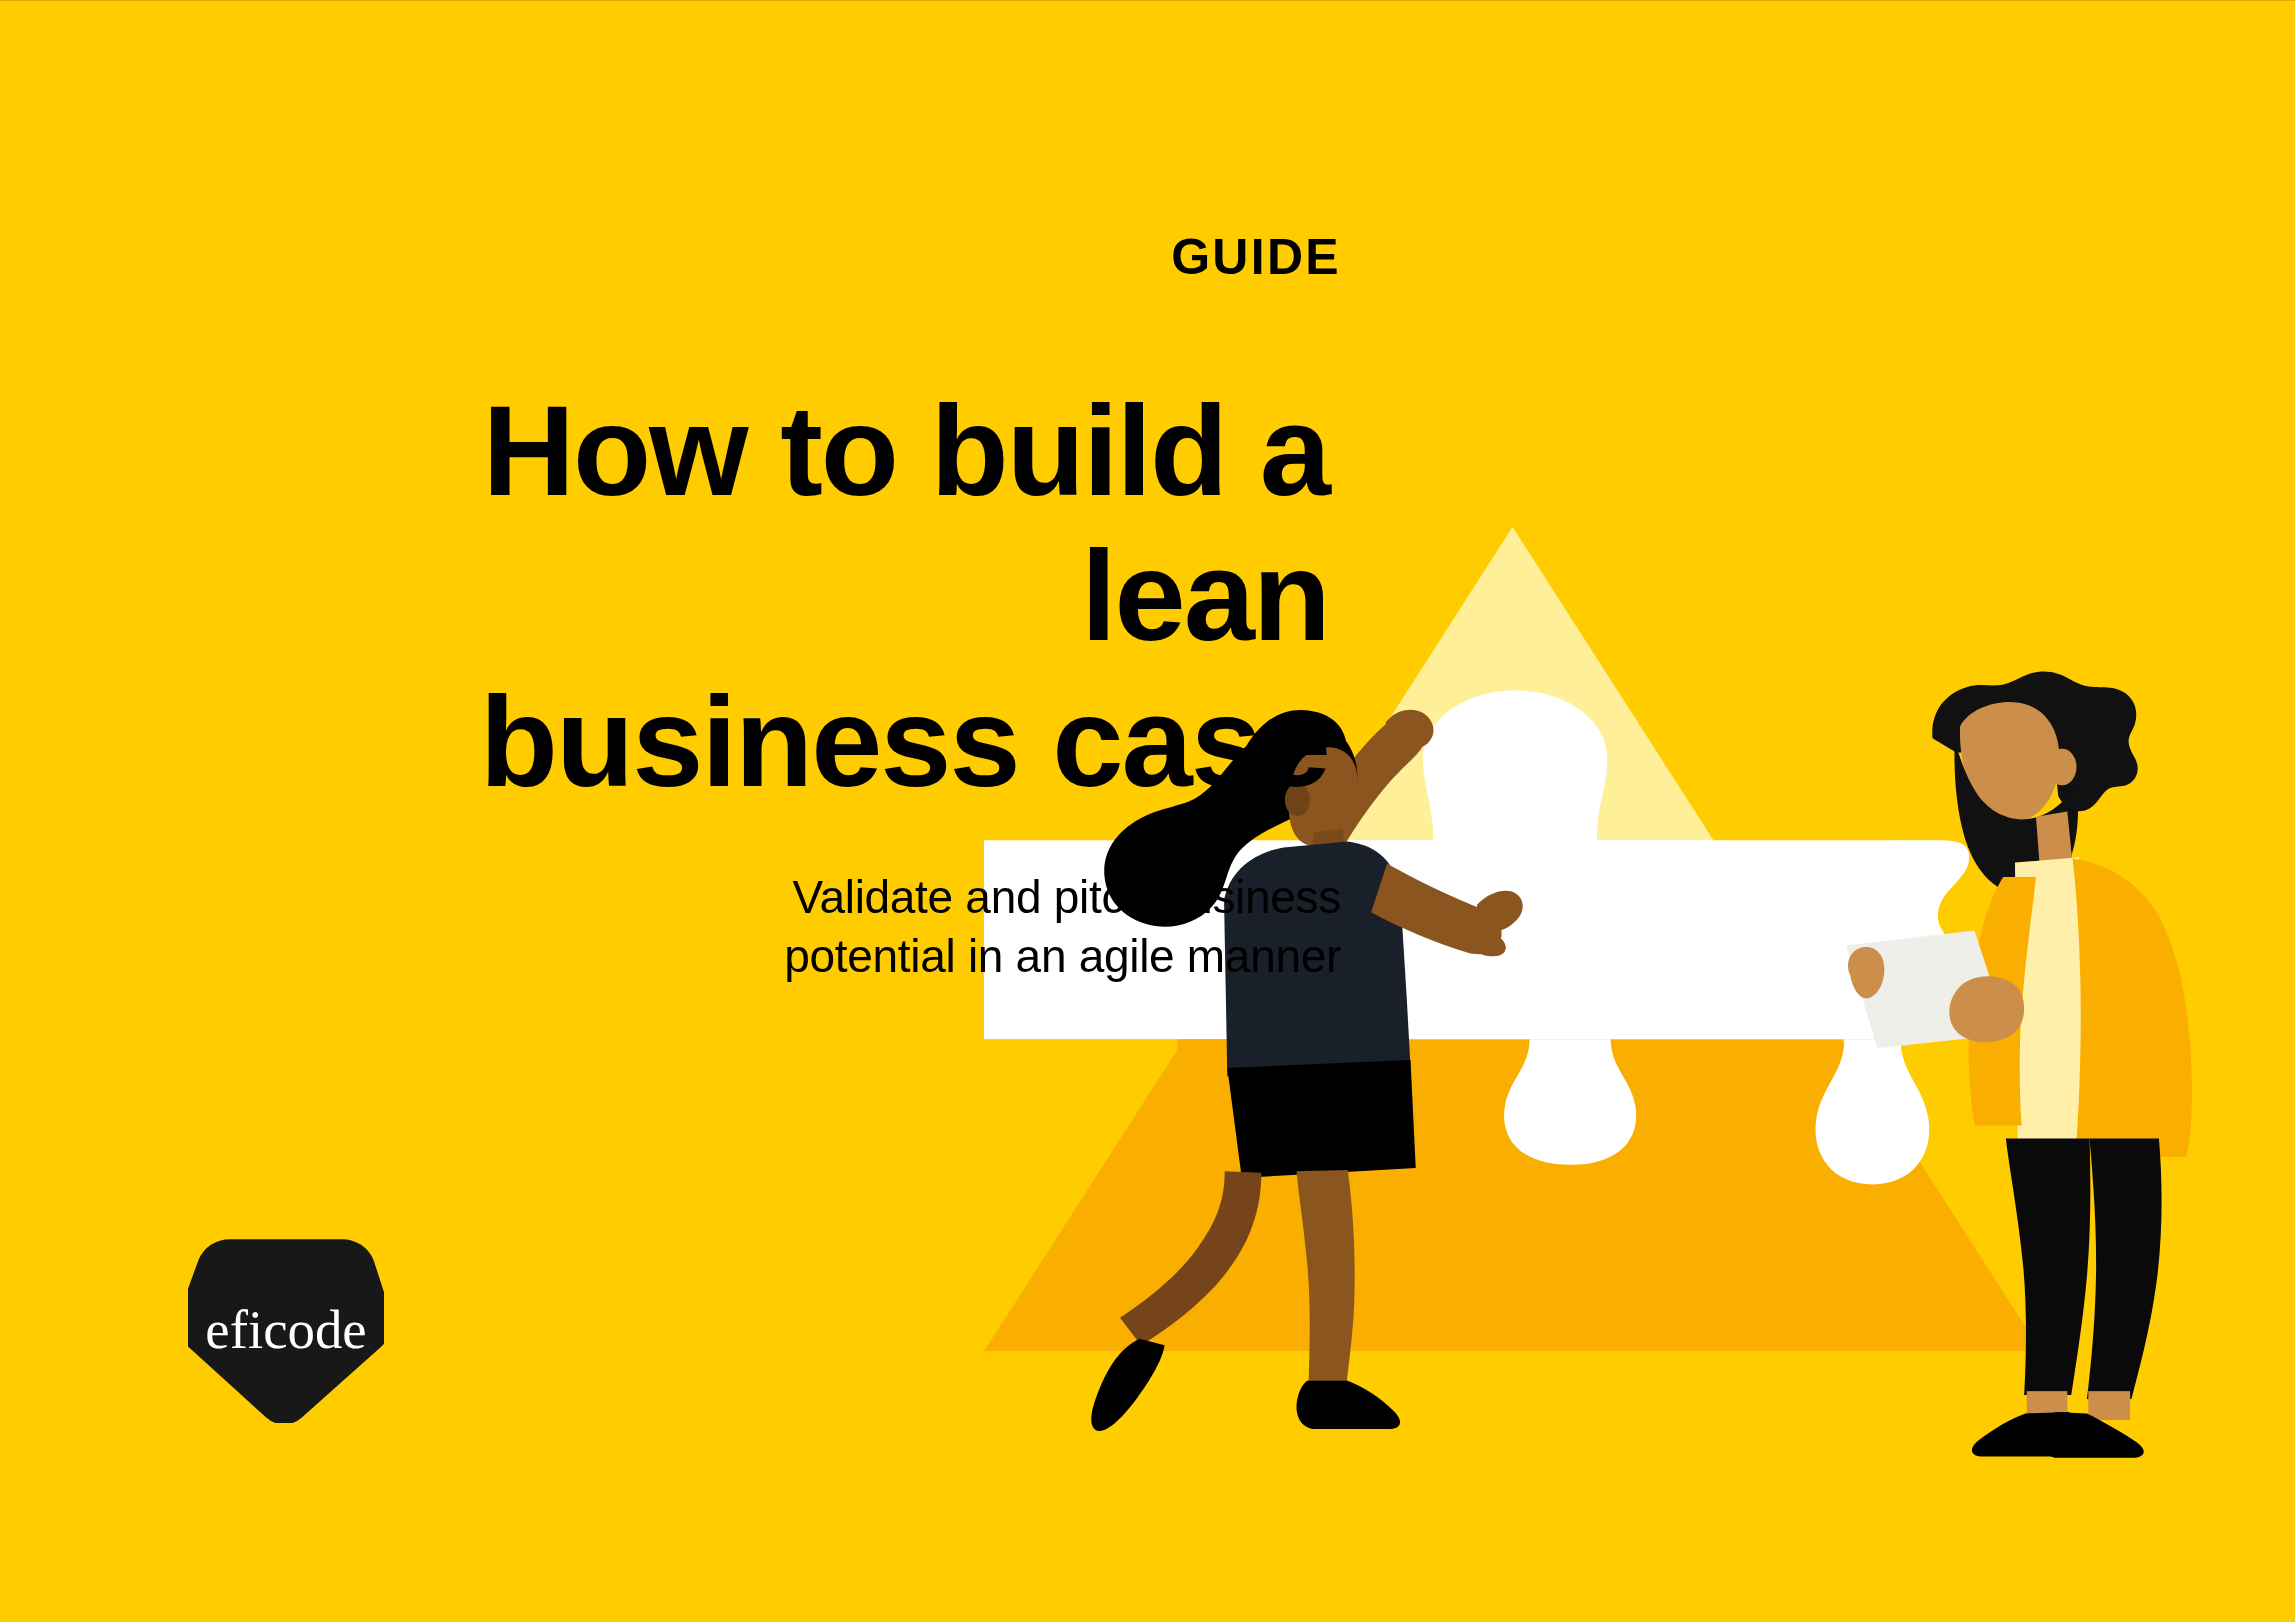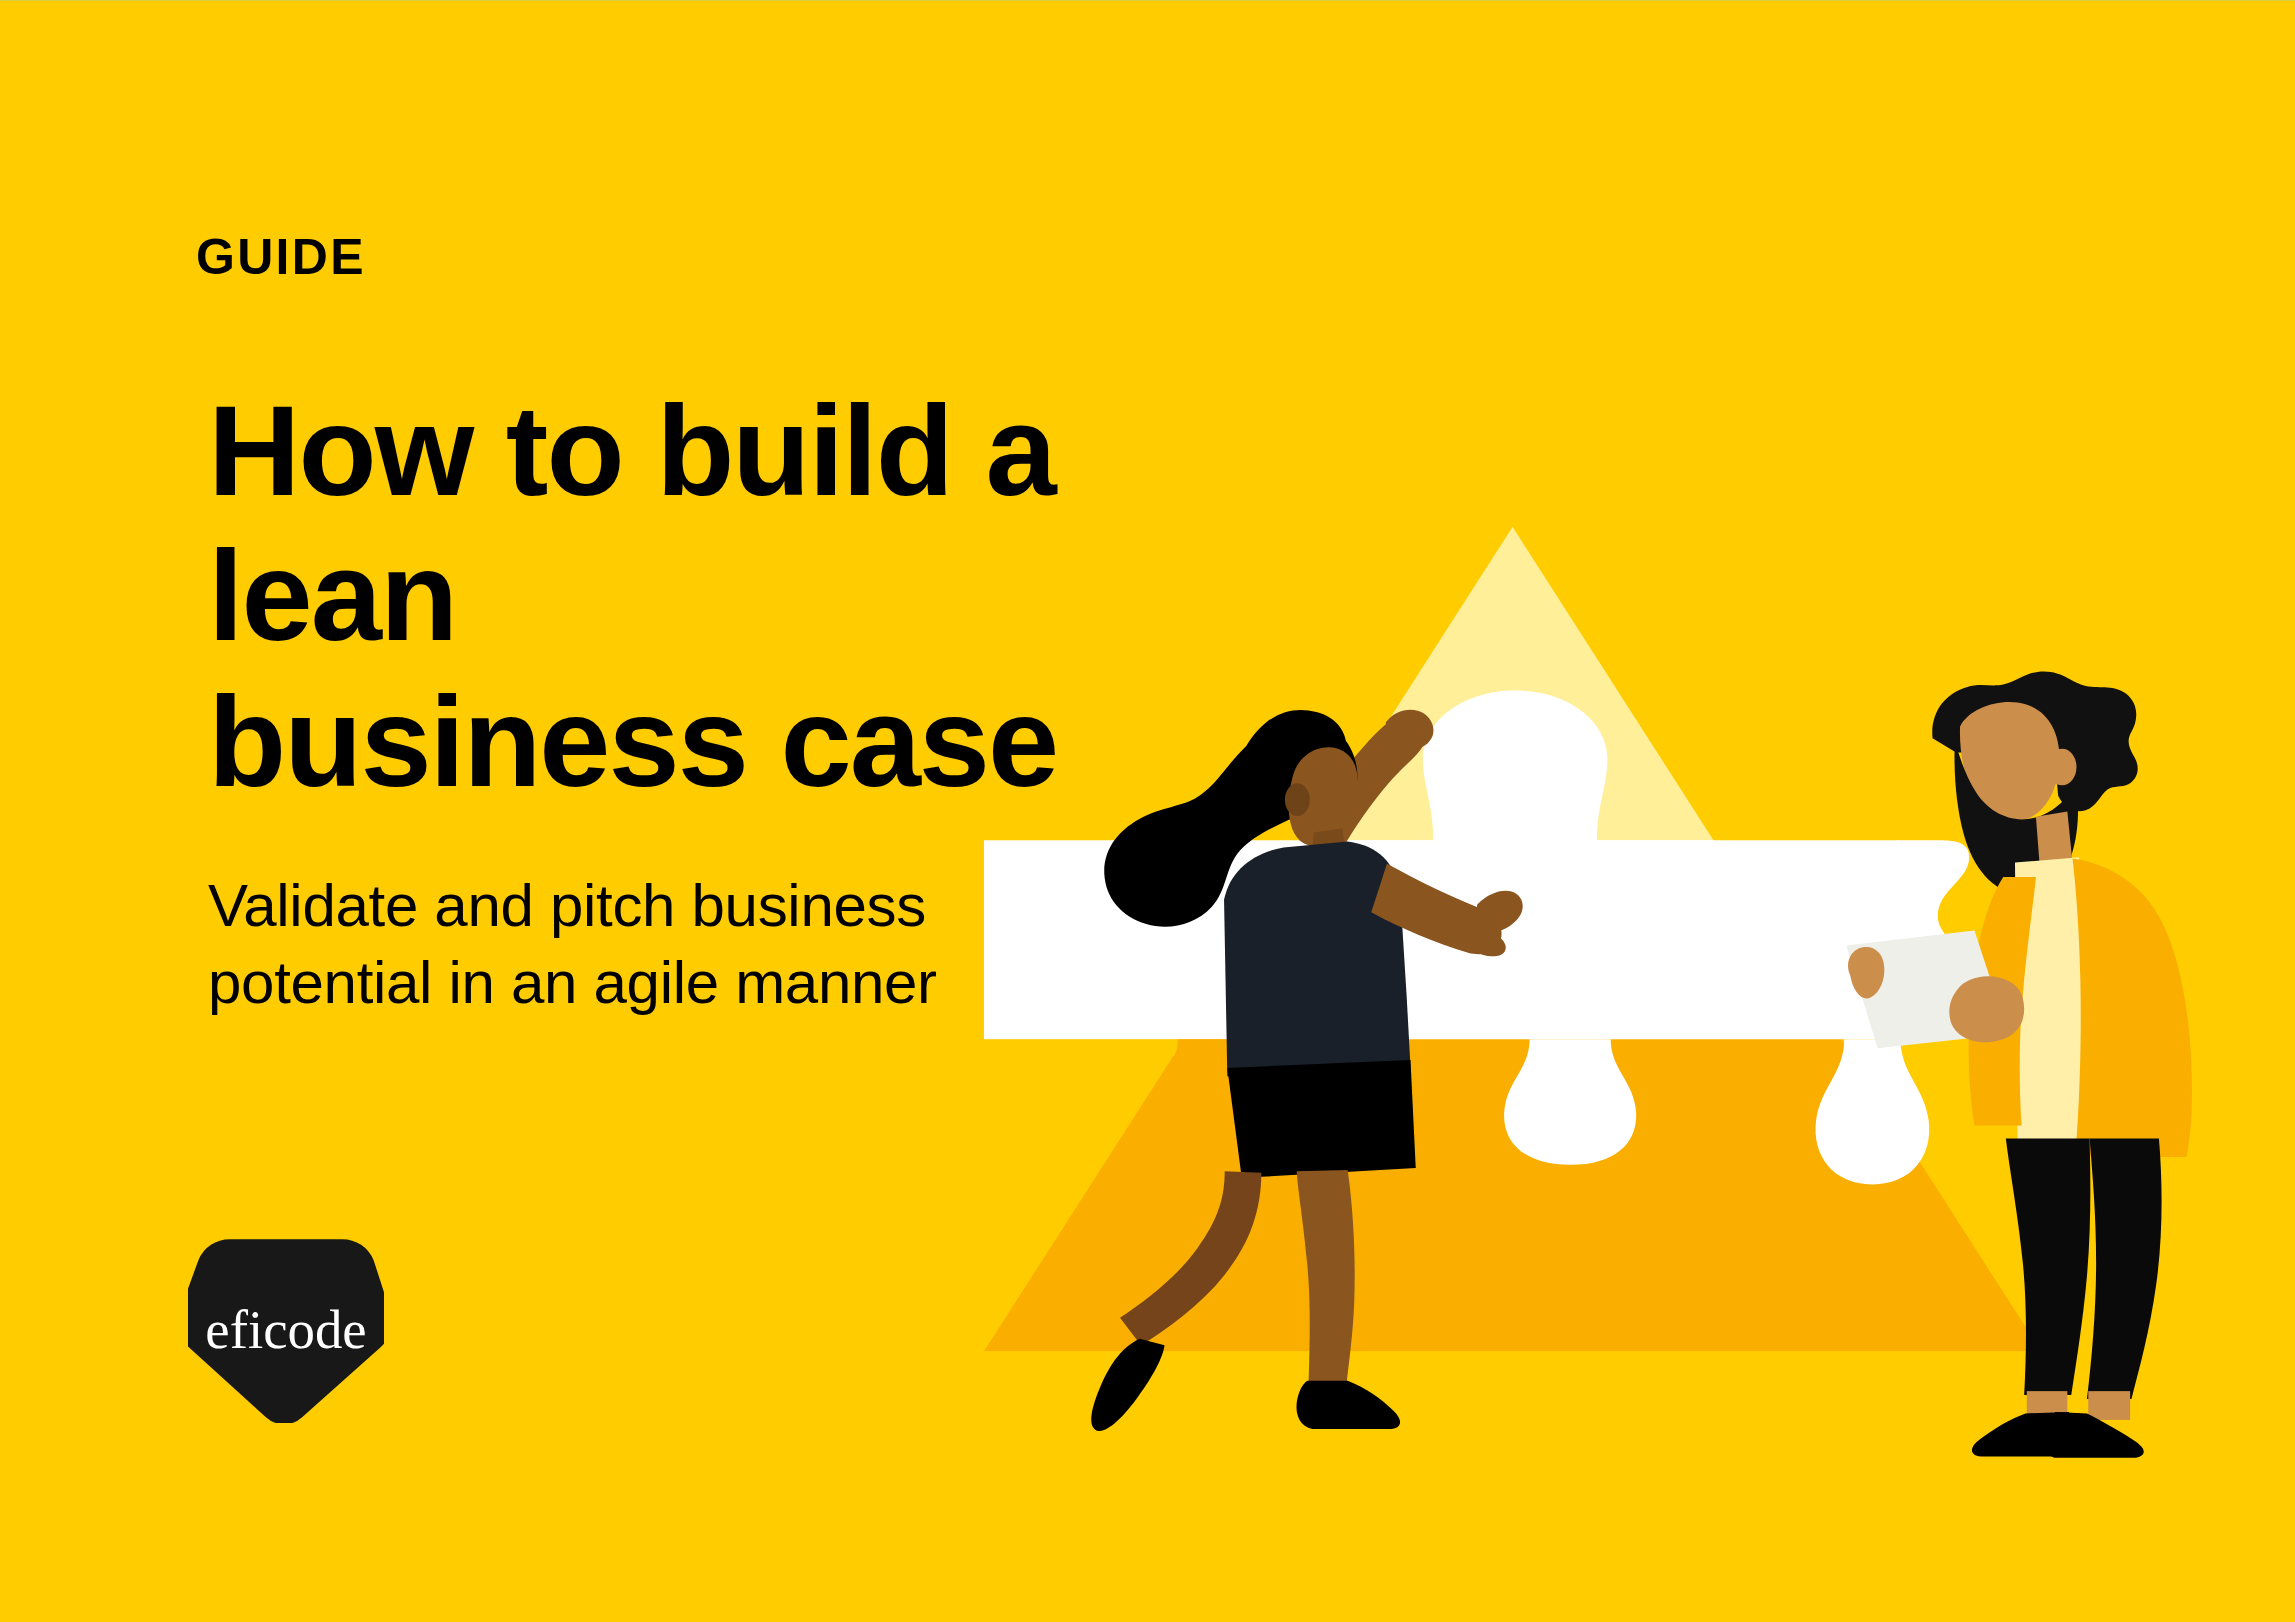--- a/index.html
+++ b/index.html
@@ -10,22 +10,23 @@
     width: 2295px;
     height: 1623px;
     overflow: hidden;
     font-family: "Liberation Sans", sans-serif;
     background: #FFCC00;
   }
   #cover {
     position: relative;
     width: 2295px;
     height: 1623px;
-    background: #7dd3fc;
+    background: #c2410c;
     overflow: hidden;
+    text-align: right;
   }
 
   
   #text-block {
     position: absolute;
     left: 196px;
     top: 232px;
     width: 1145px;
   }
   #eyebrow {
@@ -40,21 +41,21 @@
     font-size: 128px;
     font-weight: 900;
     line-height: 1.135;
     letter-spacing: -2px;
     color: #000000;
     margin: 12px;
     white-space: pre-line;
   }
   #cover-subtitle {
     margin: 54px 0 0 12px;
-    font-size: 60px;
+    font-size: 46px;
     font-weight: 400;
     line-height: 1.28;
     letter-spacing: -0.3px;
     color: #000000;
     white-space: pre-line;
   }
 
   
   #logo {
     position: absolute;

